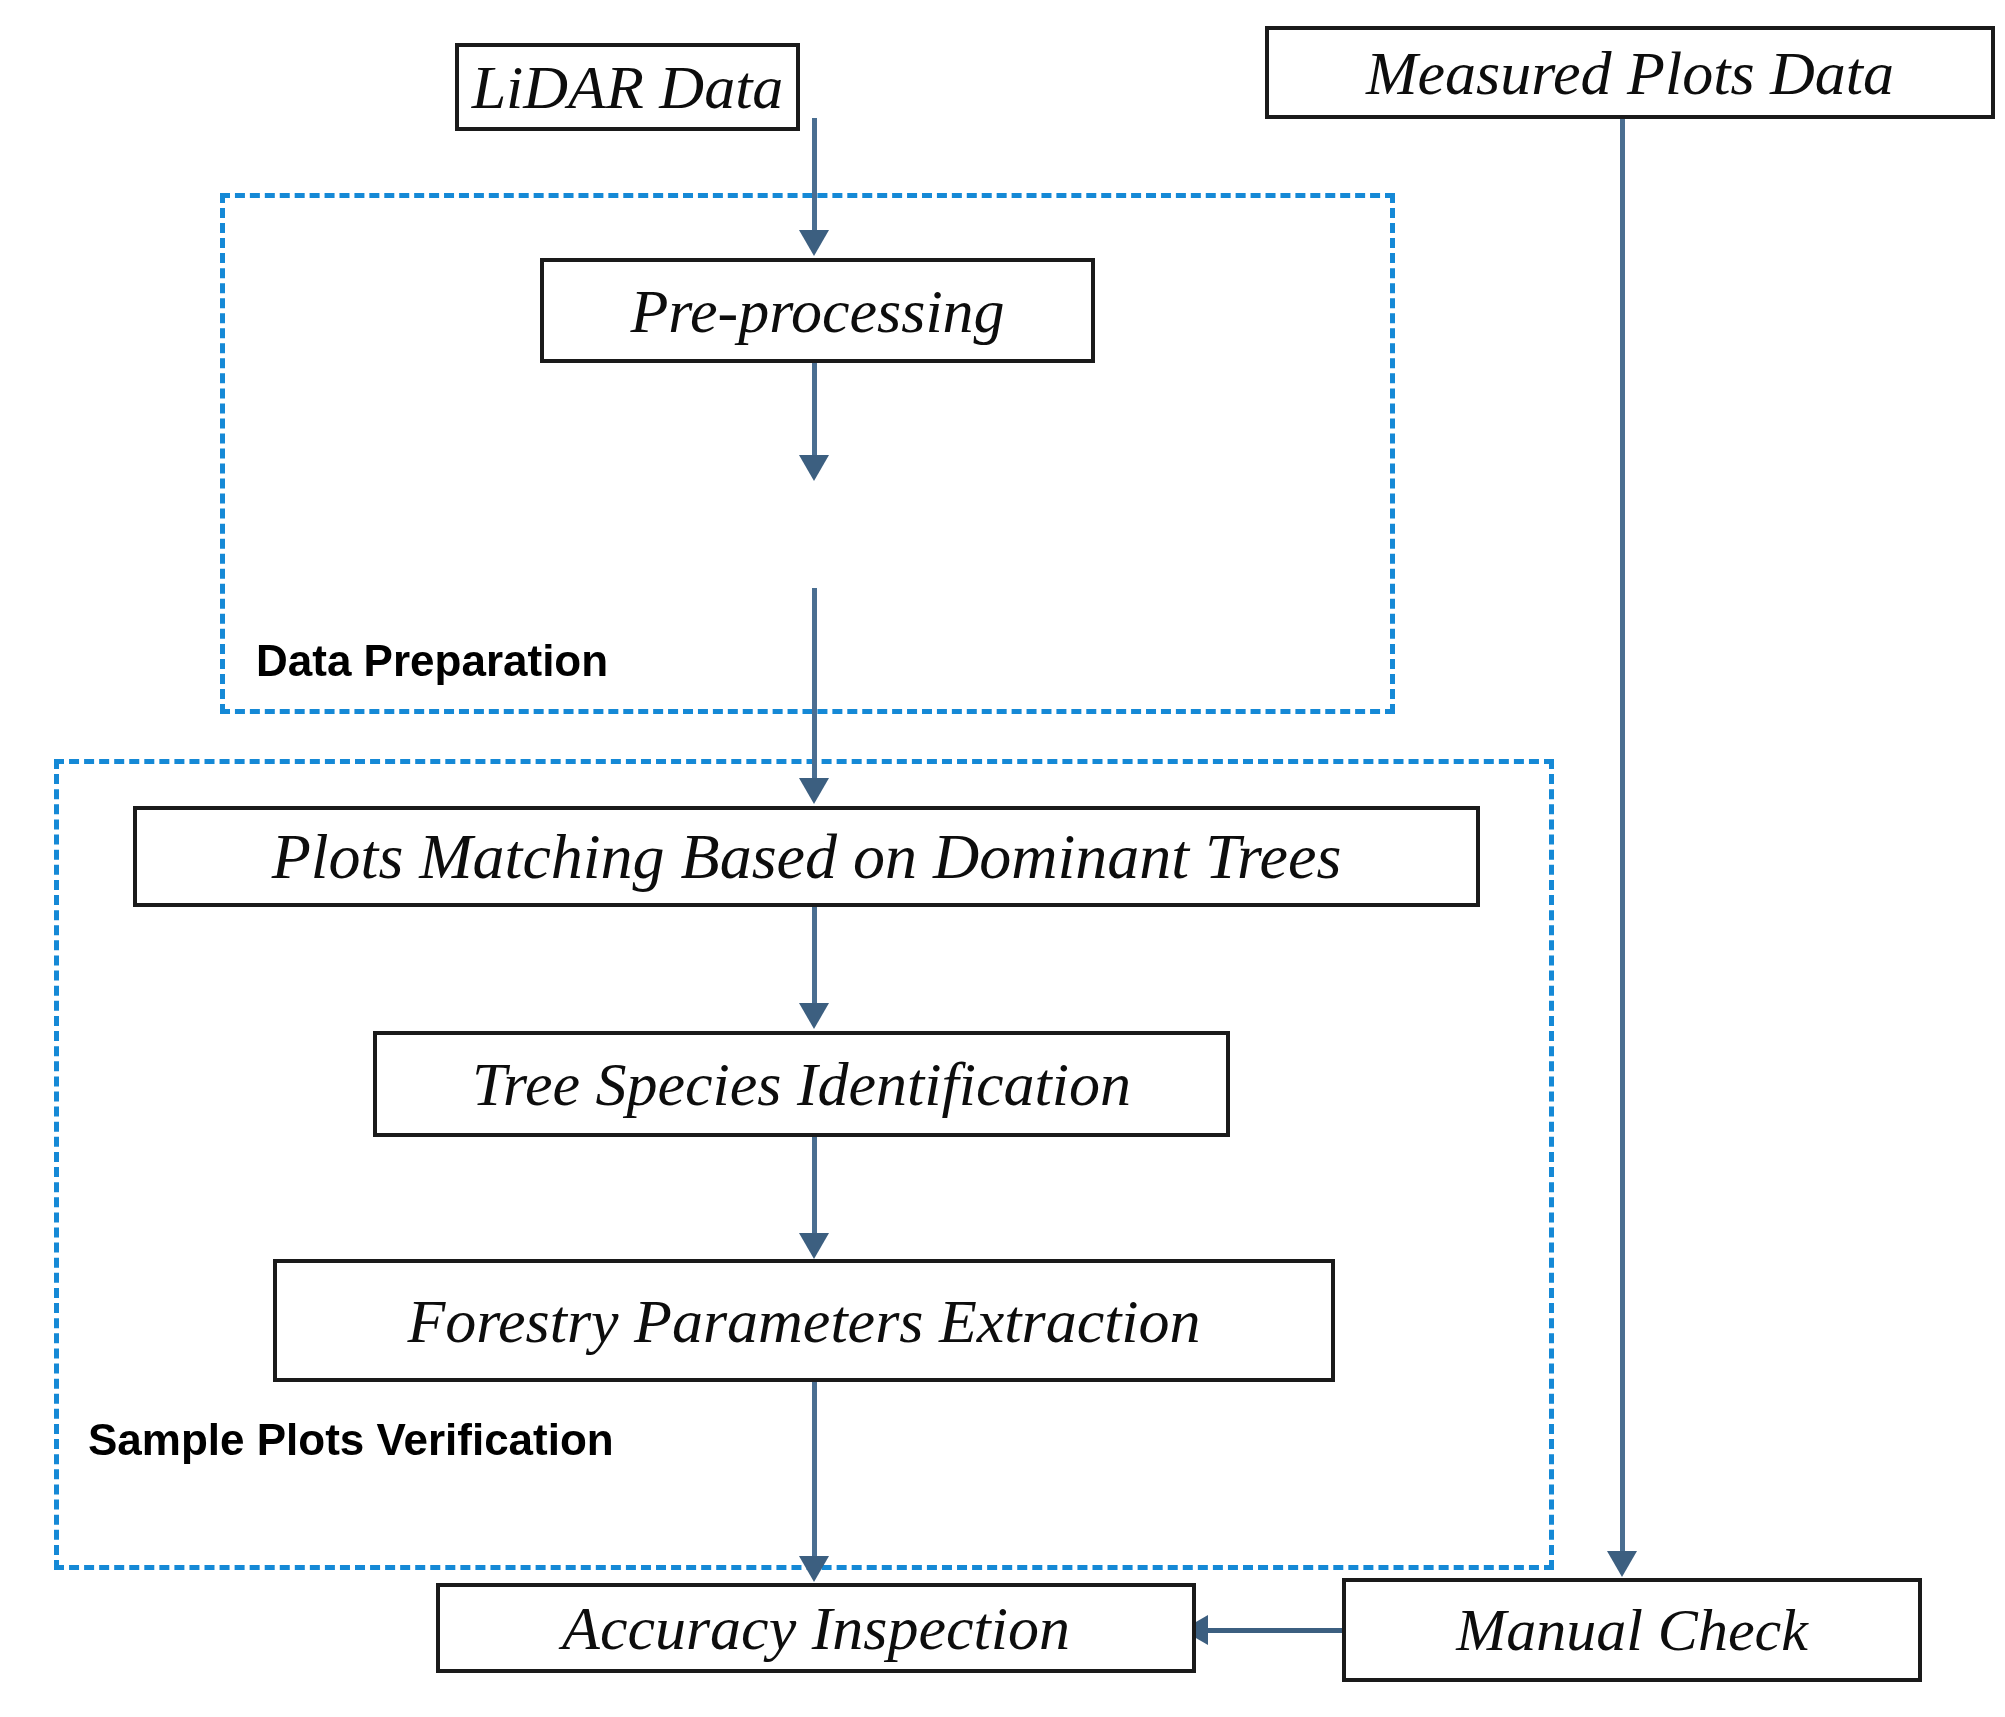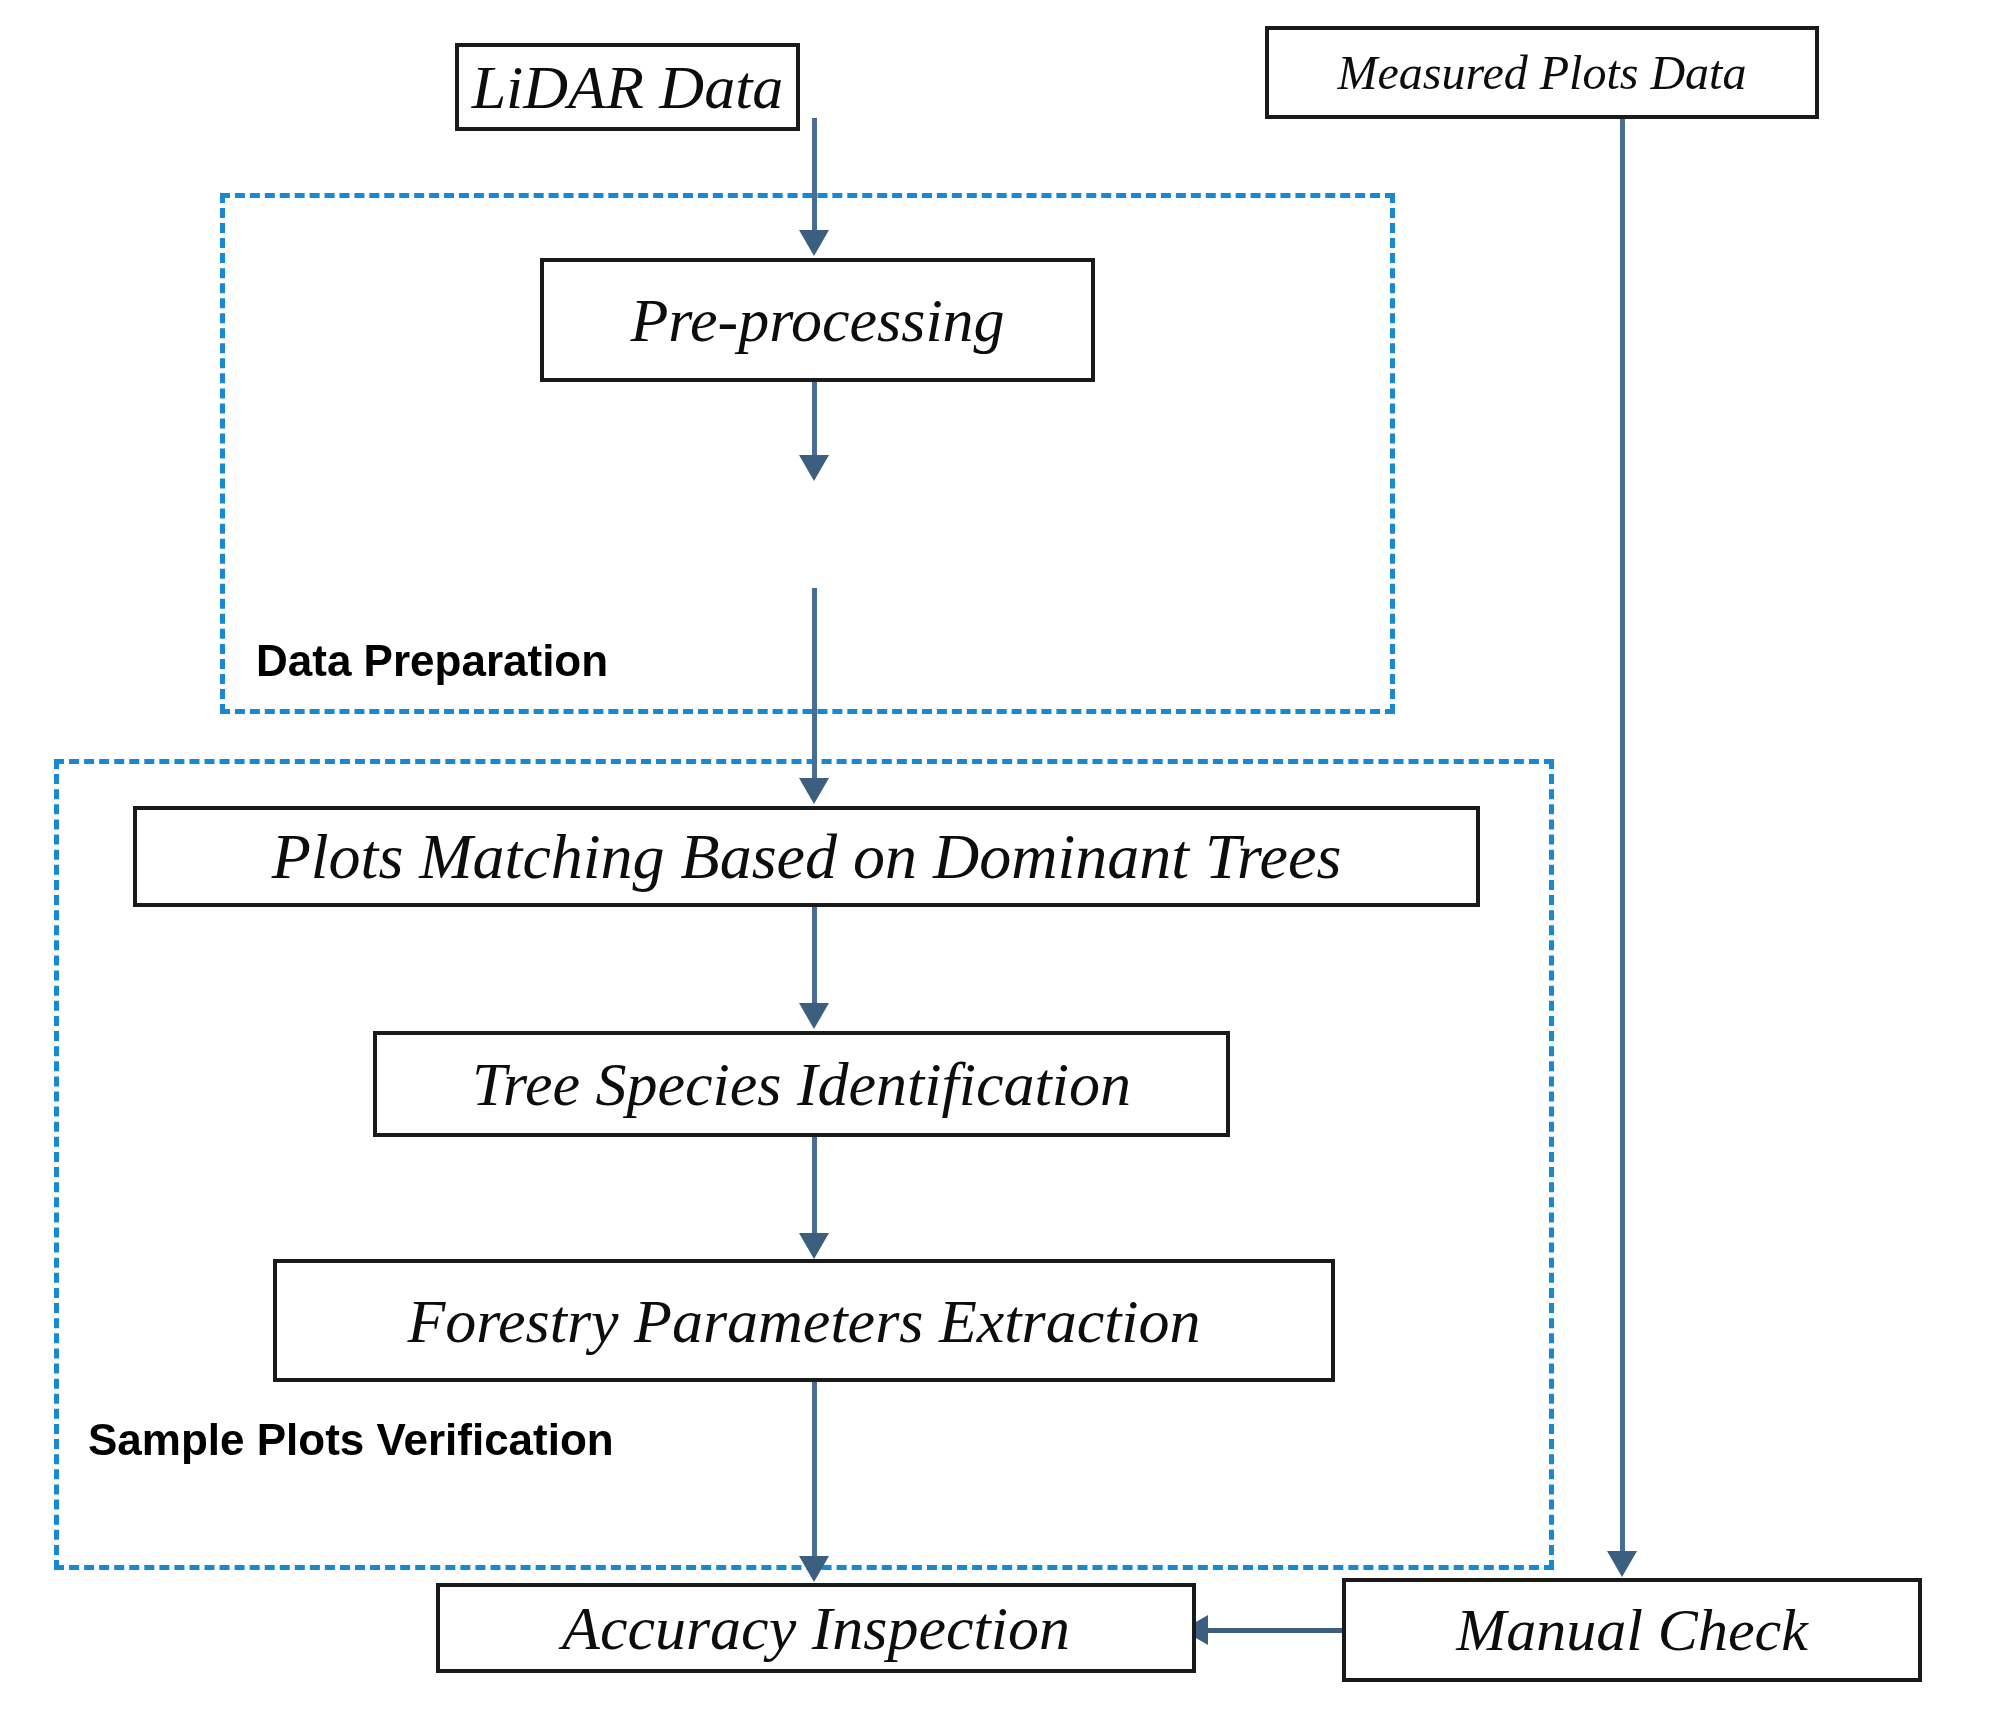--- a/index.html
+++ b/index.html
@@ -115,23 +115,23 @@
   <div class="arrowhead-down" style="left:799px; top:1556px;"></div>
 
   <div class="vline" style="left:1620px; top:118px; height:1435px;"></div>
   <div class="arrowhead-down" style="left:1607px; top:1551px;"></div>
 
   <div class="hline" style="left:1208px; top:1628px; width:138px;"></div>
   <div class="arrowhead-left" style="left:1182px; top:1615px;"></div>
 
   <div class="node" style="left:455px; top:43px; width:345px; height:88px; font-size:62px;">LiDAR Data</div>
 
-  <div class="node" style="left:1265px; top:26px; width:554px; height:93px; font-size:48px;">Measured Plots Data</div>
+  <div class="node" style="left:1265px; top:26px; width:730px; height:93px; font-size:62px;">Measured Plots Data</div>
 
-  <div class="node" style="left:540px; top:258px; width:555px; height:124px; font-size:62px;">Pre-processing</div>
+  <div class="node" style="left:540px; top:258px; width:555px; height:105px; font-size:62px;">Pre-processing</div>
 
 
   <div class="node" style="left:133px; top:806px; width:1347px; height:101px; font-size:64px;">Plots Matching Based on Dominant Trees</div>
 
   <div class="node" style="left:373px; top:1031px; width:857px; height:106px; font-size:62px;">Tree Species Identification</div>
 
   <div class="node" style="left:273px; top:1259px; width:1062px; height:123px; font-size:62px;">Forestry Parameters Extraction</div>
 
   <div class="node" style="left:420px; top:1583px; width:760px; height:90px; font-size:62px;margin-left:16px;">Accuracy Inspection</div>
 

